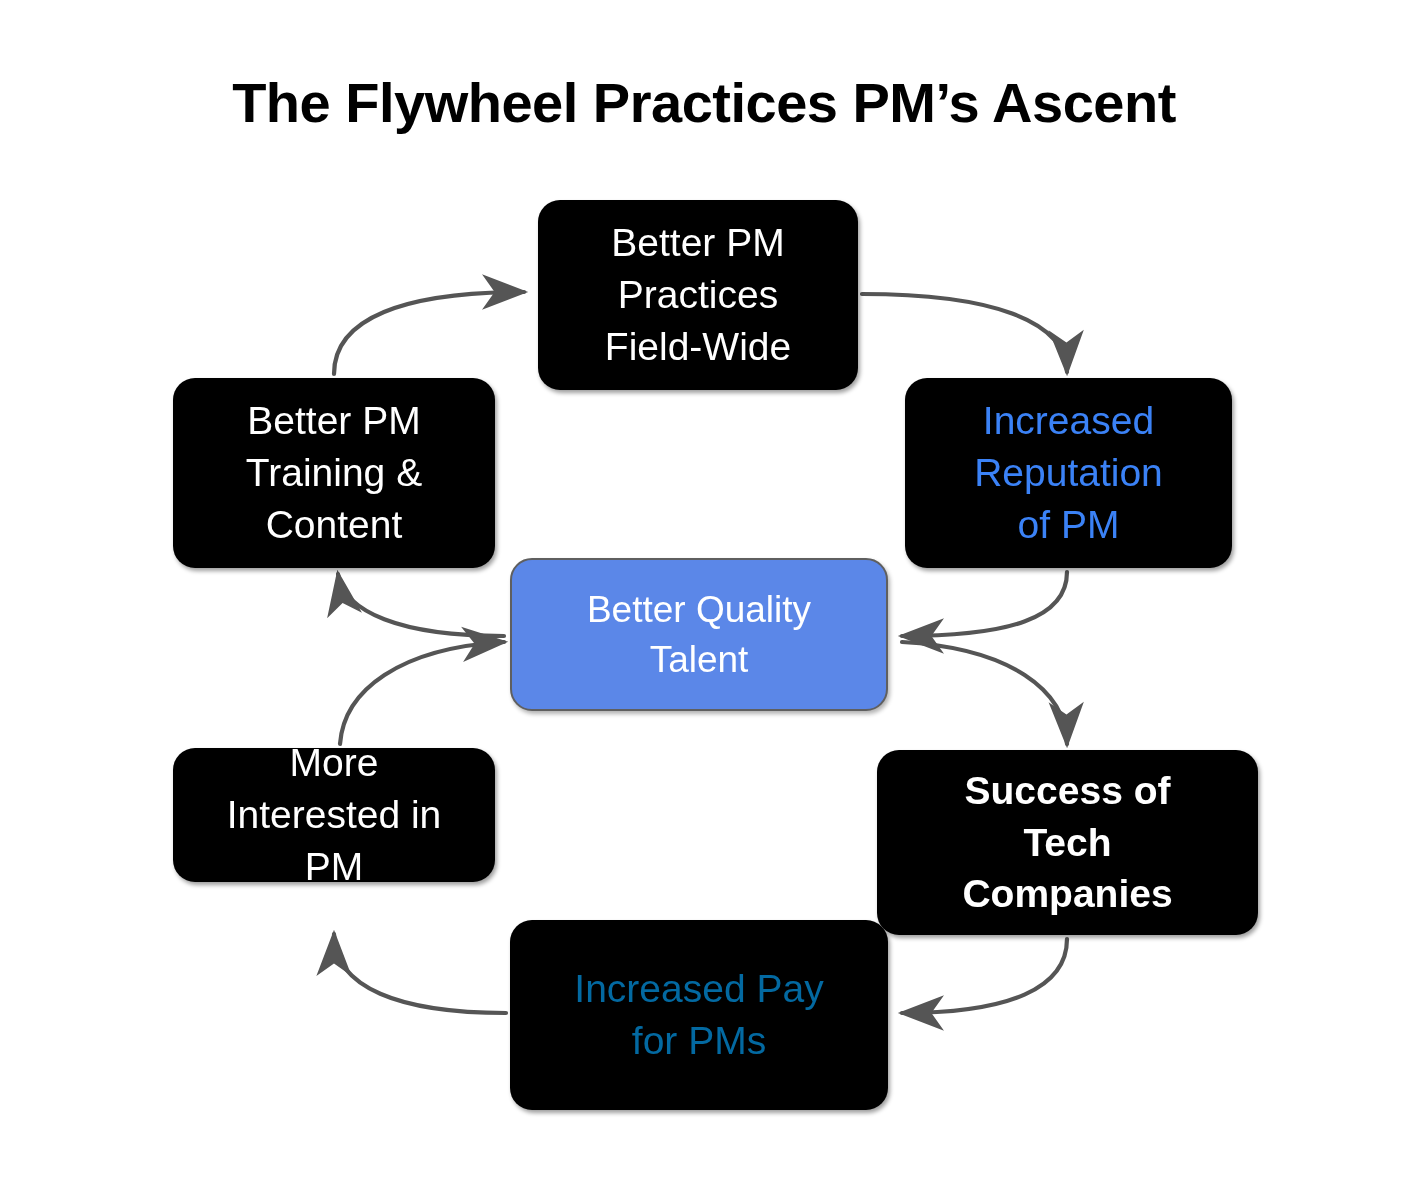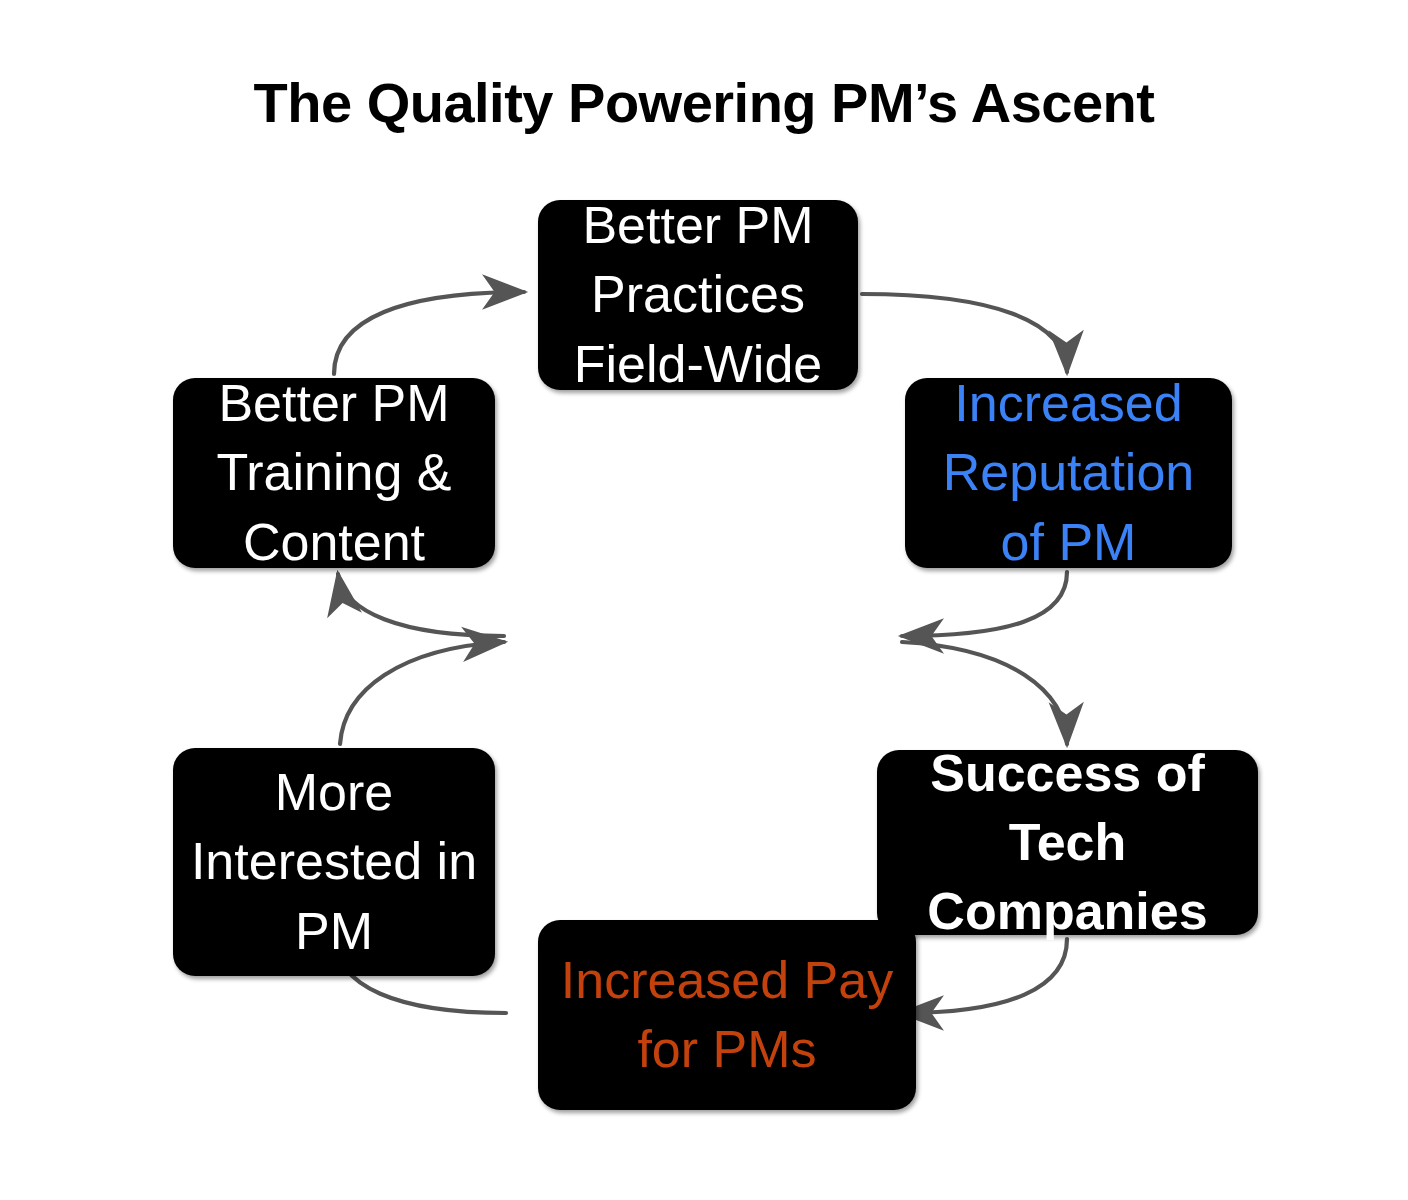--- a/index.html
+++ b/index.html
@@ -38,49 +38,49 @@
   }
   .node {
     position: absolute;
     box-sizing: border-box;
     display: flex;
     align-items: center;
     justify-content: center;
     text-align: center;
     border-radius: 22px;
     font-family: "Liberation Sans", sans-serif;
-    font-size: 52px;
+    font-size: 39px;
     line-height: 1.33;
     color: #ffffff;
     background: #000000;
     box-shadow: 2px 3px 4px rgba(0,0,0,0.38);
     padding: 4px 10px;
     white-space: pre-line;
     z-index: 3;
   }
   .node.center {
     background: #5b87e8;
     border: 2px solid #5f5f5f;
     box-shadow: 2px 3px 4px rgba(0,0,0,0.30);
     font-size: 37px;
   }
   #n-practices { left: 538px; top: 200px; width: 320px; height: 190px; }
   #n-training  { left: 173px; top: 378px; width: 322px; height: 190px; }
   #n-reputation{ left: 905px; top: 378px; width: 327px; height: 190px; }
   #n-talent    { left: 510px; top: 558px; width: 378px; height: 153px; }
-  #n-interested{ left: 173px; top: 748px; width: 322px; height: 228px; }
+  #n-interested{ left: 173px; top: 748px; width: 322px; height: 134px; }
   #n-success   { left: 877px; top: 750px; width: 381px; height: 185px; }
   #n-pay       { left: 510px; top: 920px; width: 378px; height: 190px; }
 </style>
 </head>
 <body>
 
 <div id="canvas" style="background: rgb(255, 255, 255);">
 
-  <div id="title">The Quality Powering PM’s Ascent</div>
+  <div id="title">The Flywheel Practices PM’s Ascent</div>
 
   <svg id="arrows" viewBox="0 0 1408 1200" xmlns="http://www.w3.org/2000/svg">
     <defs>
       <marker id="ah" markerWidth="13" markerHeight="13" refX="10.4" refY="4.6" orient="auto" markerUnits="strokeWidth">
         <path d="M0.4,0.4 L11.4,4.6 L0.4,8.8 L3.4,4.6 Z" fill="#555555"></path>
       </marker>
     </defs>
     <g fill="none" stroke="#555555" stroke-width="4.2" stroke-linecap="round" marker-end="url(#ah)">
 
       <path d="M 334,374 C 334,318 404,292 524,292"></path>
@@ -112,31 +112,35 @@
 Reputation
 of PM</span>
   </div>
 
   <div class="node" id="n-success" style="background: rgb(0, 0, 0); color: rgb(255, 255, 255); font-weight: bold;">
     <span>Success of
 Tech
 Companies</span>
   </div>
 
-  <div class="node" id="n-pay" style="background: rgb(0, 0, 0); color: #c2410c; margin-left: 28px;">
+  <div class="node" id="n-pay" style="background: rgb(0, 0, 0); color: #0369a1;">
     <span>Increased Pay
 for PMs</span>
   </div>
 
   <div class="node" id="n-interested" style="background: rgb(0, 0, 0); color: rgb(255, 255, 255);">
     <span>More
 Interested in
 PM</span>
   </div>
 
   <div class="node" id="n-training" style="background: rgb(0, 0, 0); color: rgb(255, 255, 255);">
     <span>Better PM
 Training &amp;
 Content</span>
   </div>
 
+  <div class="node center" id="n-talent" style="background: rgb(91, 135, 232); color: rgb(255, 255, 255);">
+    <span>Better Quality
+Talent</span>
+  </div>
 
 </div>
 
 </body></html>

